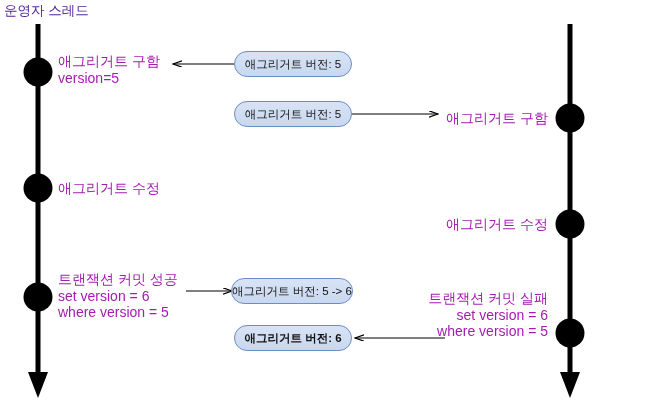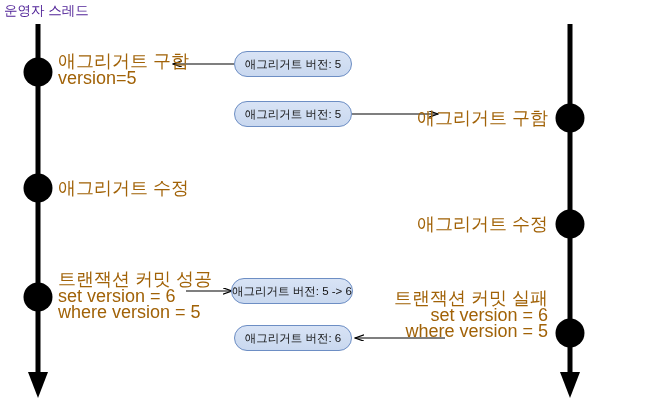--- a/index.html
+++ b/index.html
@@ -25,22 +25,22 @@
   }
   .lane-title {
     position: absolute;
     font-size: 13.5px;
     color: #4c1d95;
     white-space: nowrap;
     letter-spacing: 0px;
   }
   .node-label {
     position: absolute;
-    font-size: 18px;
-    color: #a16207;
+    font-size: 14px;
+    color: #a21caf;
     white-space: pre;
     line-height: 16.5px;
   }
   .node-label.right {
     text-align: right;
   }
   .msg-box {
     position: absolute;
     box-sizing: border-box;
     background: #cfdcf0;
@@ -108,15 +108,15 @@
 
   <div class="node-label right" style="left:300px; width:248px; top:110px;">애그리거트 구함</div>
   <div class="node-label right" style="left:300px; width:248px; top:216px;">애그리거트 수정</div>
   <div class="node-label right" style="left:300px; width:248px; top:290px;">트랜잭션 커밋 실패
 set version = 6
 where version = 5</div>
 
   <div class="msg-box" style="left:234px; top:51px; width:118px; height:26px;">애그리거트 버전: 5</div>
   <div class="msg-box" style="left:234px; top:101px; width:118px; height:26px;">애그리거트 버전: 5</div>
   <div class="msg-box" style="left:231px; top:278px; width:122px; height:26px;">애그리거트 버전: 5 -&gt; 6</div>
-  <div class="msg-box" style="left:234px; top:325px; width:118px; height:26px;">애그리거트 버전: 6</div>
+  <div class="msg-box" style="left:234px; top:325px; width:118px; height:26px;font-weight:bold;">애그리거트 버전: 6</div>
 
 </div>
 
 </body></html>

